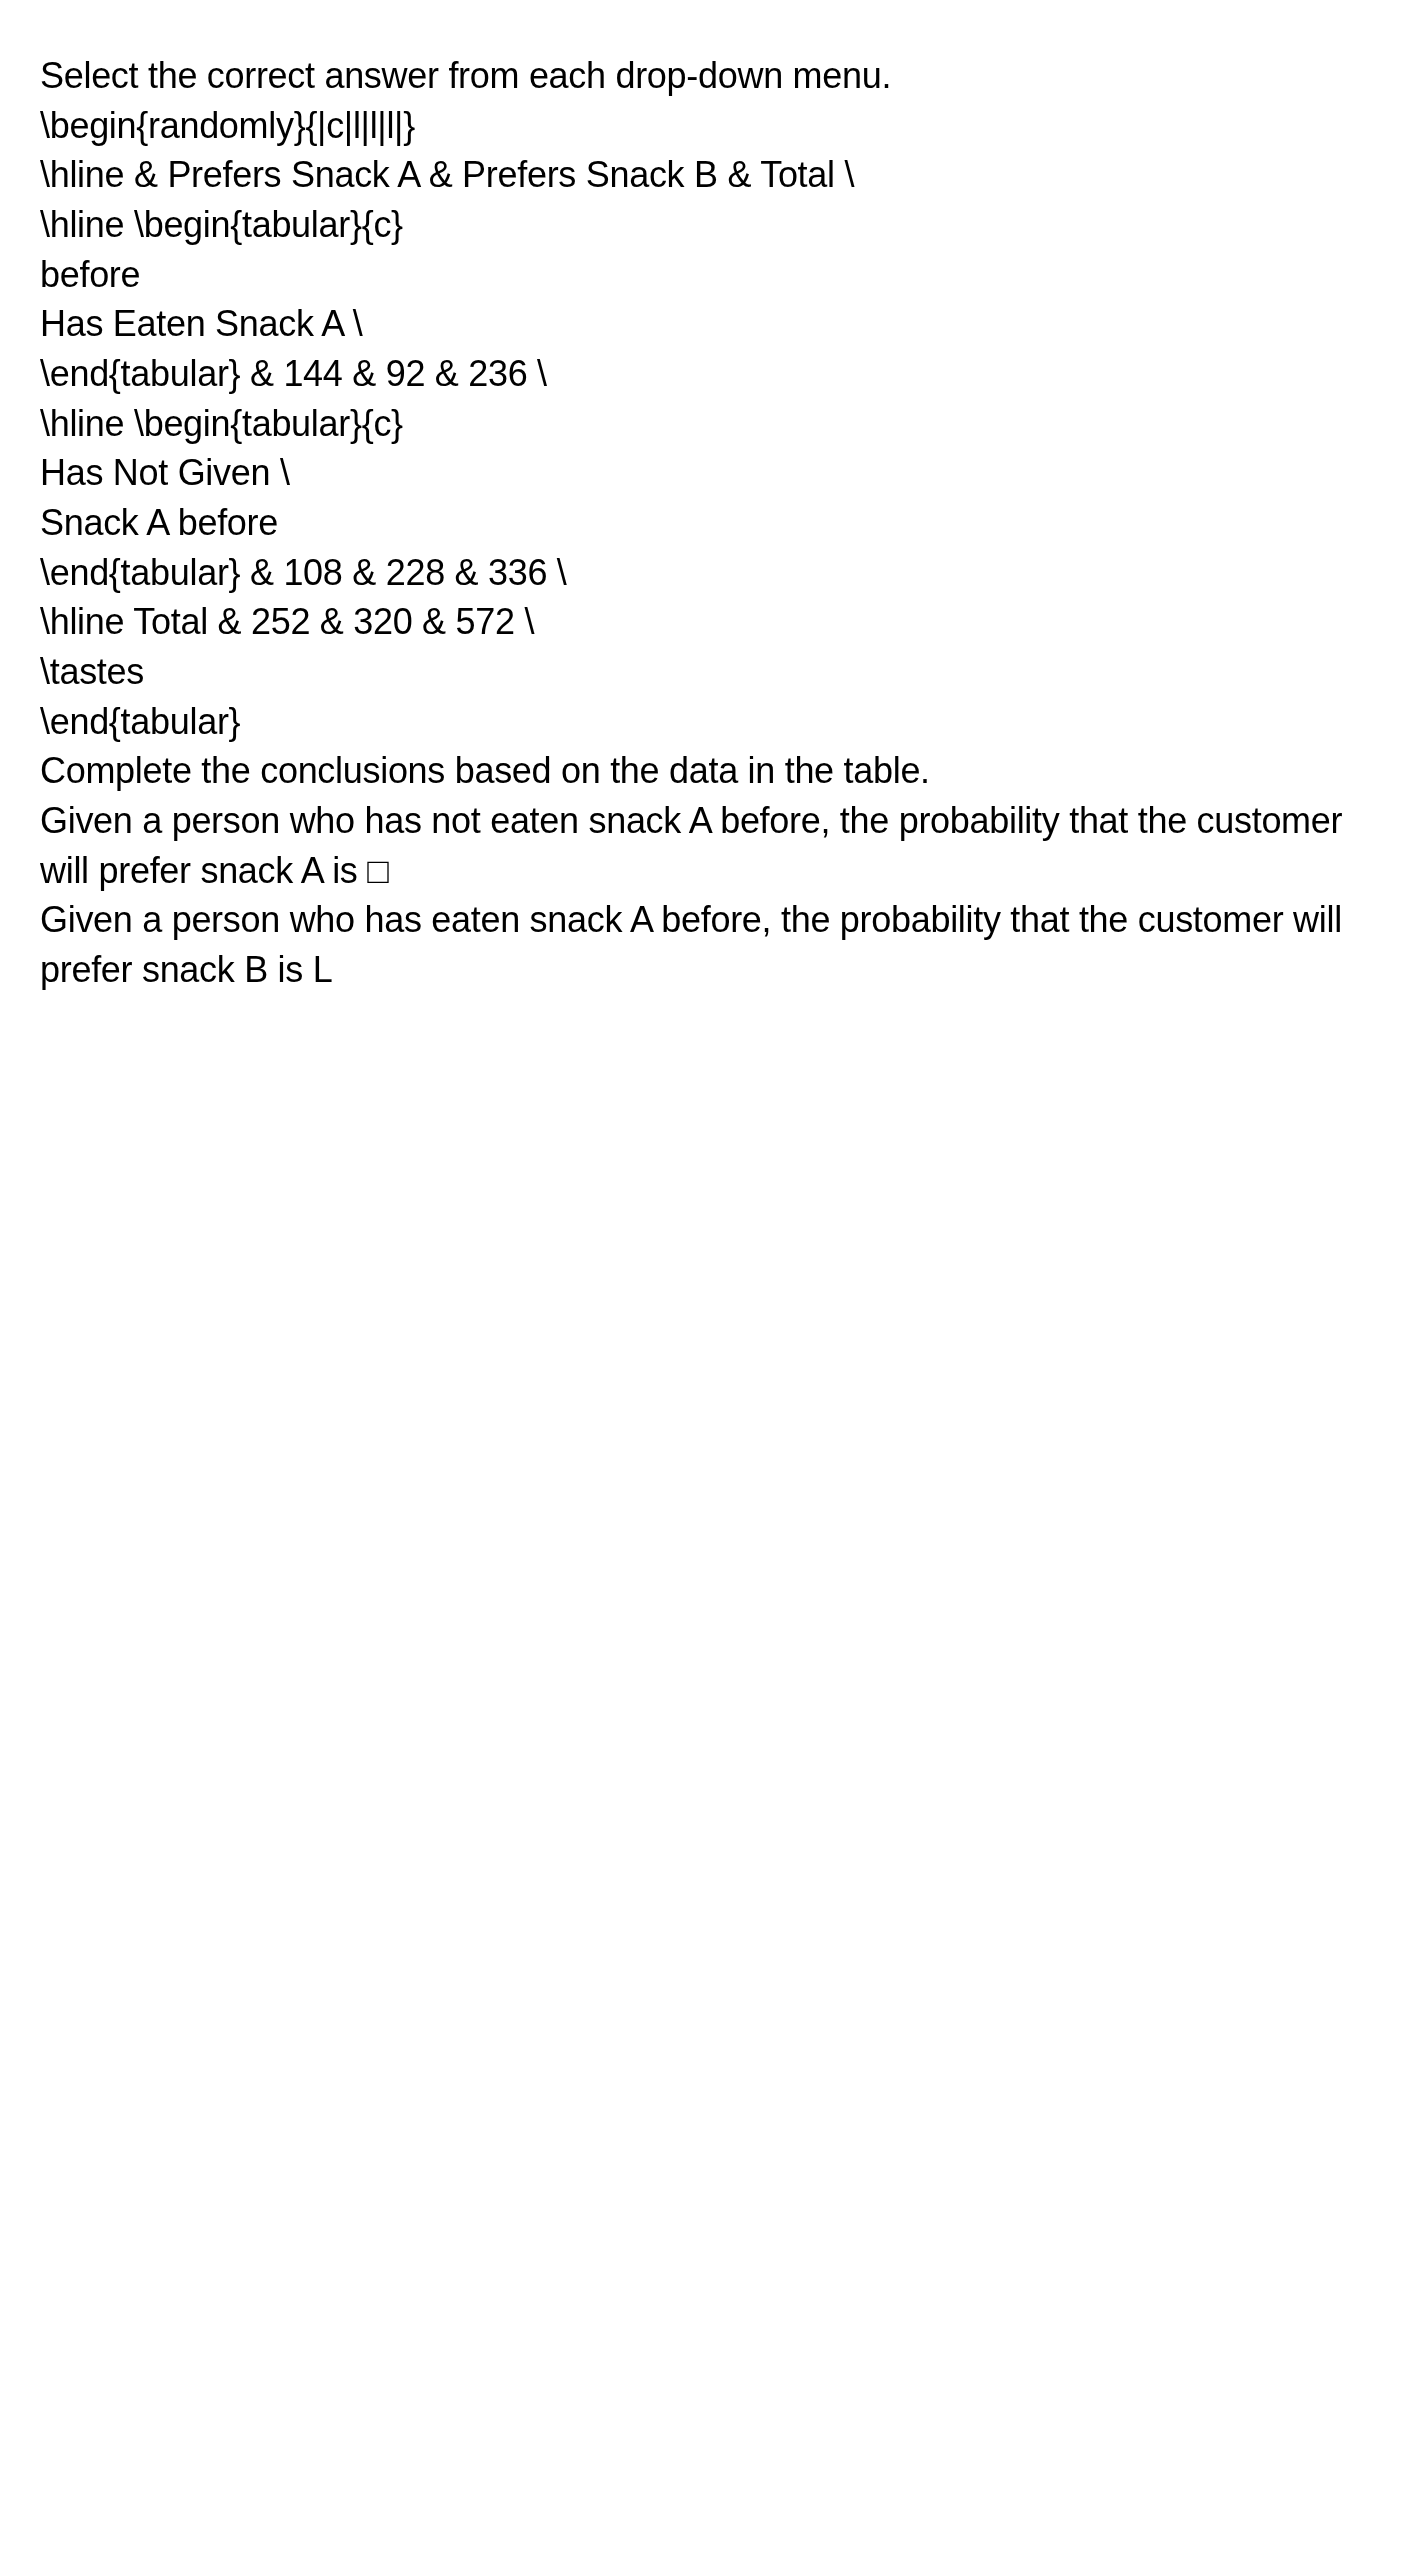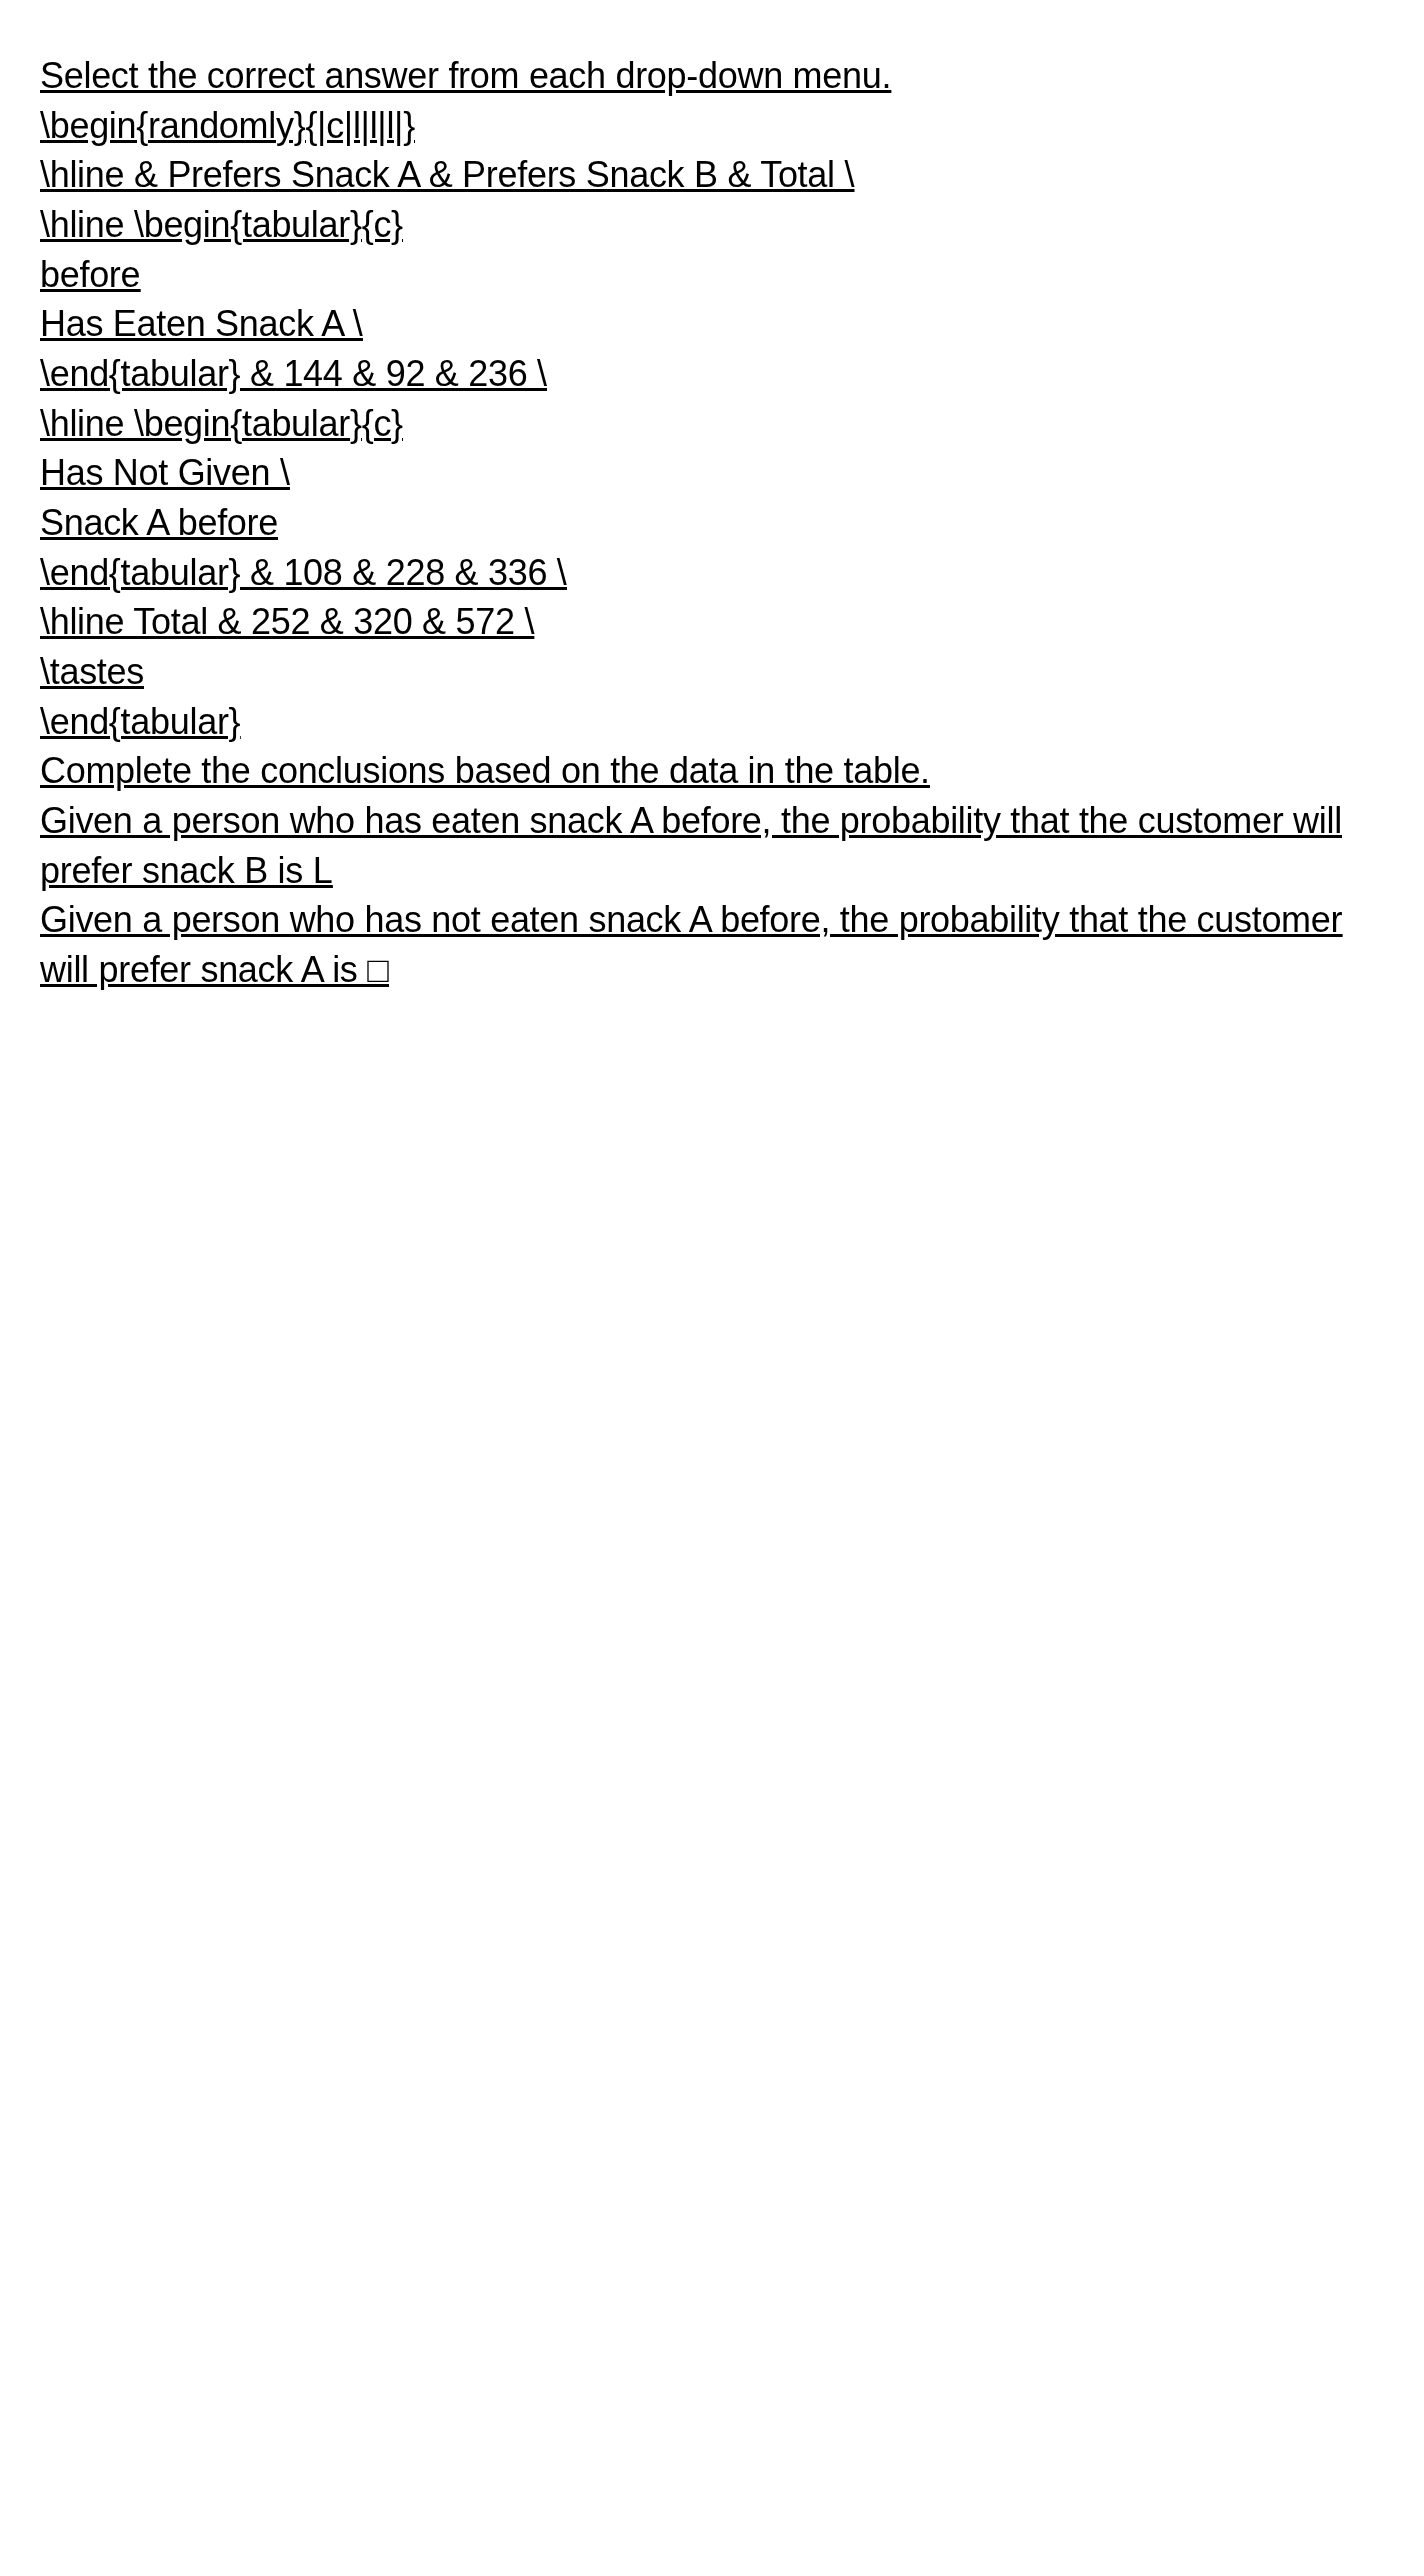--- a/index.html
+++ b/index.html
@@ -1,19 +1,18 @@
 <!DOCTYPE html>
 <html style="font-size:15px"><head>
   <meta charset="utf-8">
   <style>
     * {
       margin: 0;
       padding: 0;
       box-sizing: border-box;
-      text-decoration: underline;
     }
     body {
       background: #ffffff;
       font-family: -apple-system, BlinkMacSystemFont, "Segoe UI", Helvetica, Arial, sans-serif;
       font-size: 36px;
       line-height: 1.38;
       color: #000000;
       padding: 51px 40px;
       width: 1425px;
       letter-spacing: -0.3px;
@@ -40,16 +39,16 @@
   <p class="para">Has Eaten Snack A \</p>
   <p class="para">\end{tabular} &amp; 144 &amp; 92 &amp; 236 \</p>
   <p class="para">\hline \begin{tabular}{c}</p>
   <p class="para">Has Not Given \</p>
   <p class="para">Snack A before</p>
   <p class="para">\end{tabular} &amp; 108 &amp; 228 &amp; 336 \</p>
   <p class="para">\hline Total &amp; 252 &amp; 320 &amp; 572 \</p>
   <p class="para">\tastes</p>
   <p class="para">\end{tabular}</p>
   <p class="para">Complete the conclusions based on the data in the table.</p>
+  <p class="para">Given a person who has not eaten snack A before, the probability that the customer will prefer snack A is □</p>
   <p class="para">Given a person who has eaten snack A before, the probability that the customer will prefer snack B is L</p>
-  <p class="para">Given a person who has not eaten snack A before, the probability that the customer will prefer snack A is □</p>
 </div>
 
 
 </body></html>

